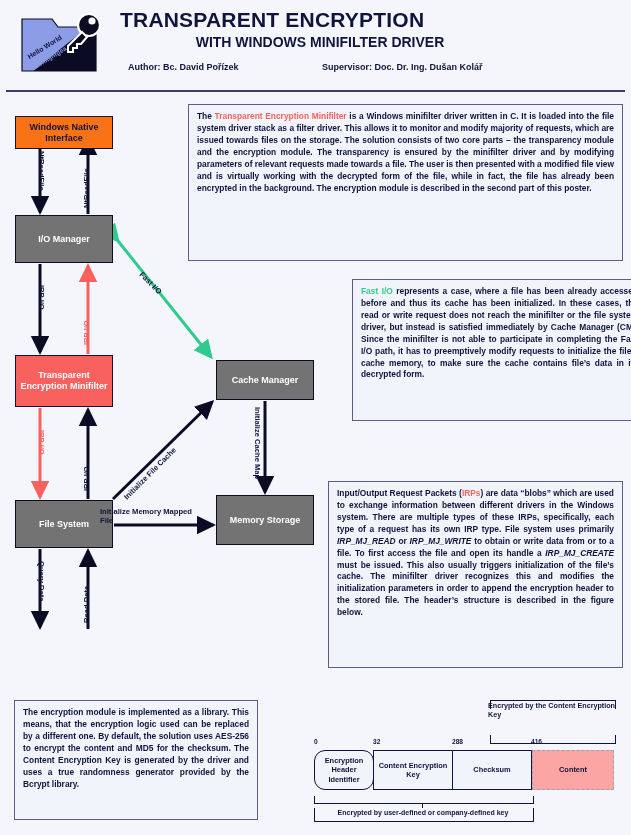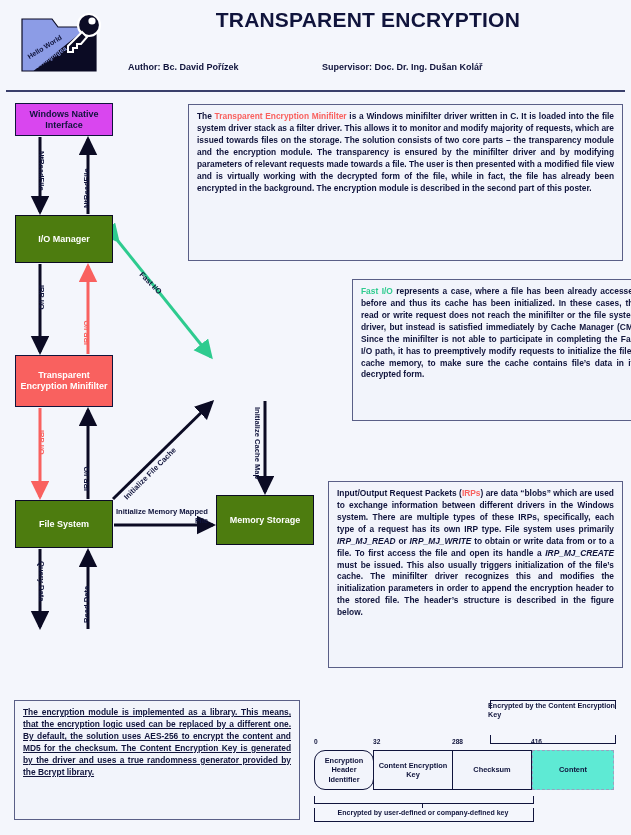--- a/index.html
+++ b/index.html
@@ -12,21 +12,21 @@
     overflow:hidden;
     position:relative;
   }
   #poster{position:relative;width:631px;height:835px;}
 
   
   #header{position:absolute;left:0;top:0;width:631px;height:92px;}
   #logo{position:absolute;left:18px;top:9px;width:92px;height:68px;}
   #title-main{
     position:absolute;left:120px;top:8px;width:400px;
-    text-align:right;font-size:21px;font-weight:bold;letter-spacing:.2px;
+    text-align:left;font-size:21px;font-weight:bold;letter-spacing:.2px;
   }
   #title-sub{
     position:absolute;left:120px;top:34px;width:400px;
     text-align:center;font-size:14px;font-weight:bold;
   }
   #poster-number{
     position:absolute;left:528px;top:25px;width:90px;
     text-align:center;font-size:21px;font-weight:bold;
   }
   #author{position:absolute;left:128px;top:62px;font-size:9px;font-weight:bold;}
@@ -39,31 +39,31 @@
     font-size:8.4px;font-weight:bold;line-height:1.42;
     text-align:justify;box-sizing:border-box;padding:6px 8px;
   }
   .hl-red{color:#f9615f;}
   .hl-green{color:#2ecb8f;}
   .it{font-style:italic;}
 
   #box-intro{left:188px;top:104px;width:435px;height:157px;}
   #box-fastio{left:328px;top:279px;width:295px;height:142px;margin-left:24px;}
   #box-irp{left:328px;top:481px;width:295px;height:187px;}
-  #box-enc{left:14px;top:700px;width:286px;height:120px;text-decoration:underline;}
+  #box-enc{left:14px;top:700px;width:244px;height:120px;}
 
   
   #diagram{position:absolute;left:0;top:95px;width:320px;height:590px;}
   .node{
     position:absolute;box-sizing:border-box;
     display:flex;align-items:center;justify-content:center;
     text-align:center;font-size:9px;font-weight:bold;line-height:1.2;
   }
-  .node-dark{background:#4d7c0f;color:#ffffff;border:1.5px solid #0b0b24;}
-  .node-blue{background:#d946ef;color:#10143c;border:1.5px solid #10143c;}
+  .node-dark{background:#737373;color:#ffffff;border:1.5px solid #0b0b24;}
+  .node-blue{background:#f97316;color:#10143c;border:1.5px solid #10143c;margin-top:13px;}
   .node-red{background:#f9615f;color:#ffffff;border:1.5px solid #10143c;}
 
   #n-wni{left:15px;top:8px;width:98px;height:33px;}
   #n-iom{left:15px;top:120px;width:98px;height:48px;}
   #n-tem{left:15px;top:260px;width:98px;height:52px;}
   #n-fs{left:15px;top:405px;width:98px;height:48px;}
   #n-cm{left:216px;top:265px;width:98px;height:40px;}
   #n-mm{left:216px;top:400px;width:98px;height:50px;}
 
   
@@ -90,21 +90,21 @@
   .diag-up{transform:rotate(-45deg);transform-origin:left top;}
 
   
   #hdrfig{position:absolute;left:300px;top:700px;width:325px;height:125px;}
   .fld{
     position:absolute;top:50px;height:40px;box-sizing:border-box;
     background:#f2f4fb;border:1.4px solid #10143c;
     display:flex;align-items:center;justify-content:center;text-align:center;
     font-size:7.4px;font-weight:bold;line-height:1.25;color:#10143c;
   }
-  .fld.dashed{border:1.4px dashed #9aa0c0;background:#5eead4;}
+  .fld.dashed{border:1.4px dashed #9aa0c0;background:#fca5a5;}
   .offset{position:absolute;font-size:6.6px;font-weight:bold;color:#10143c;}
   .brk{position:absolute;border:1.4px solid #10143c;}
   .brklbl{position:absolute;font-size:7.2px;font-weight:bold;text-align:left;line-height:1.2;color:#10143c;}
   .brklbl-sm{position:absolute;font-size:7px;font-weight:bold;text-align:center;line-height:1.2;color:#10143c;}
 </style>
 </head>
 <body>
 
 <div id="poster">
 
@@ -126,20 +126,21 @@
         <text x="34" y="50" fill="#8c9ce6" font-size="6.4" font-weight="bold" font-family="Liberation Sans, sans-serif" transform="rotate(-32 34 50)" text-anchor="middle">zvnmjhfgea</text>
         <g>
           <circle cx="71" cy="16" r="11" fill="#0b0b24" stroke="#ffffff" stroke-width="2.2"></circle>
           <circle cx="74" cy="12" r="3.6" fill="#ffffff"></circle>
           <path d="M64 23 L50 37 L50 43 L55 43 L55 39 L59 39 L59 35 L63 35 L69 28 Z" fill="#0b0b24" stroke="#ffffff" stroke-width="2"></path>
         </g>
       </svg>
     </div>
 
     <div id="title-main">TRANSPARENT ENCRYPTION</div>
+    <div id="title-sub">WITH WINDOWS MINIFILTER DRIVER</div>
     <div id="author">Author: Bc. David Pořízek</div>
     <div id="supervisor">Supervisor: Doc. Dr. Ing. Dušan Kolář</div>
     <div id="hrule"></div>
   </div>
 
   <div id="box-intro" class="txtbox"><span>The </span><span class="hl-red">Transparent Encryption Minifilter</span><span> is a Windows minifilter driver written in C. It is loaded into the file system driver stack as a filter driver. This allows it to monitor and modify majority of requests, which are issued towards files on the storage. The solution consists of two core parts – the transparency module and the encryption module. The transparency is ensured by the minifilter driver and by modifying parameters of relevant requests made towards a file. The user is then presented with a modified file view and is virtually working with the decrypted form of the file, while in fact, the file has already been encrypted in the background. The encryption module is described in the second part of this poster.</span></div>
 
   <div id="box-fastio" class="txtbox"><span class="hl-green">Fast I/O</span><span> represents a case, where a file has been already accessed before and thus its cache has been initialized. In these cases, the read or write request does not reach the minifilter or the file system driver, but instead is satisfied immediately by Cache Manager (CM). Since the minifilter is not able to participate in completing the Fast I/O path, it has to preemptively modify requests to initialize the file’s cache memory, to make sure the cache contains file’s data in its decrypted form.</span></div>
 
   <div id="box-irp" class="txtbox"><span>Input/Output Request Packets (</span><span class="hl-red">IRPs</span><span>) are data “blobs” which are used to exchange information between different drivers in the Windows system. There are multiple types of these IRPs, specifically, each type of a request has its own IRP type. File system uses primarily </span><span class="it">IRP_MJ_READ</span><span> or </span><span class="it">IRP_MJ_WRITE</span><span> to obtain or write data from or to a file. To first access the file and open its handle a </span><span class="it">IRP_MJ_CREATE</span><span> must be issued. This also usually triggers initialization of the file’s cache. The minifilter driver recognizes this and modifies the initialization parameters in order to append the encryption header to the stored file. The header’s structure is described in the figure below.</span></div>
@@ -194,41 +195,44 @@
     </div>
     <div class="node node-dark" id="n-iom">
       <span>I/O Manager</span>
     </div>
     <div class="node node-red" id="n-tem">
       <span>Transparent Encryption Minifilter</span>
     </div>
     <div class="node node-dark" id="n-fs">
       <span>File System</span>
     </div>
+    <div class="node node-dark" id="n-cm">
+      <span>Cache Manager</span>
+    </div>
     <div class="node node-dark" id="n-mm">
       <span>Memory Storage</span>
     </div>
 
 
     <div class="alabel vert-d" style="left:46px;top:56px;">NtReadFile</div>
     <div class="alabel vert-u" style="left:82px;top:113px;">NtReadFile</div>
 
     <div class="alabel vert-d" style="left:46px;top:190px;">IRP I/O</div>
     <div class="alabel vert-u red" style="left:82px;top:250px;">IRP I/O</div>
 
     <div class="alabel vert-d red" style="left:46px;top:335px;">IRP I/O</div>
     <div class="alabel vert-u" style="left:82px;top:396px;">IRP I/O</div>
 
     <div class="alabel diag-dn" style="left:144px;top:175px;">Fast I/O</div>
 
     <div class="alabel diag-up" style="left:122px;top:400px;">Initialize File Cache</div>
 
     <div class="alabel vert-d" style="left:262px;top:312px;"><span>Initialize Cache Map</span></div>
 
-    <div class="alabel" style="left:108px;top:412px;width:100px;white-space:normal;text-align:right;line-height:1.2;">Initialize Memory Mapped File</div>
+    <div class="alabel" style="left:100px;top:412px;width:100px;white-space:normal;text-align:left;line-height:1.2;">Initialize Memory Mapped File</div>
 
     <div class="alabel vert-d" style="left:46px;top:466px;">Query Data</div>
     <div class="alabel vert-u" style="left:82px;top:528px;">Read Data</div>
   </div>
 
   <div id="hdrfig">
 
     <div class="brklbl" style="left:188px;top:2px;width:128px;">Encrypted by the Content Encryption Key</div>
 
     <div class="brk" style="left:190px;top:0px;width:124px;height:8px;border-bottom:none;"></div>

